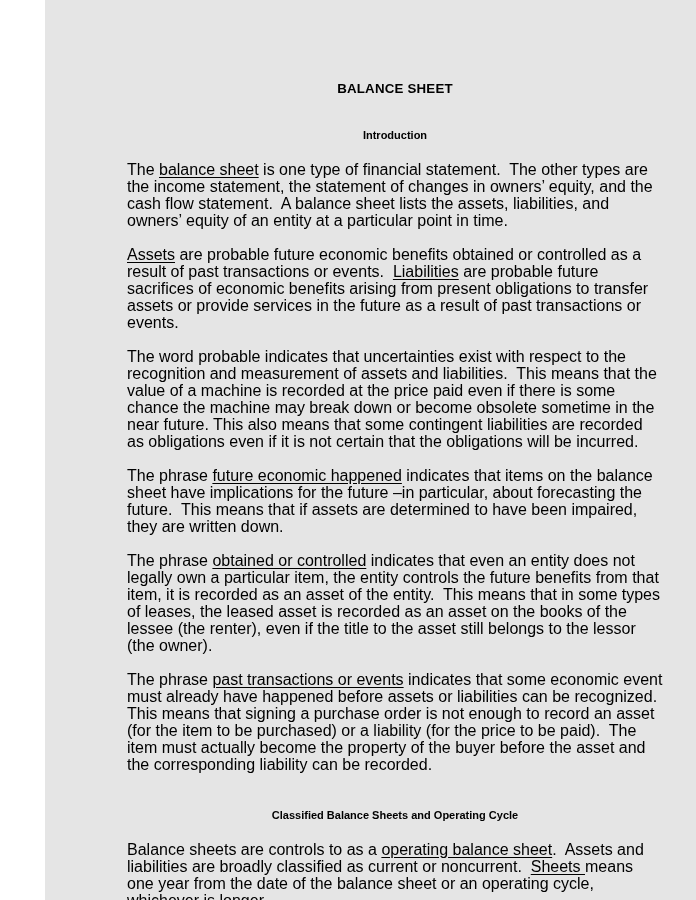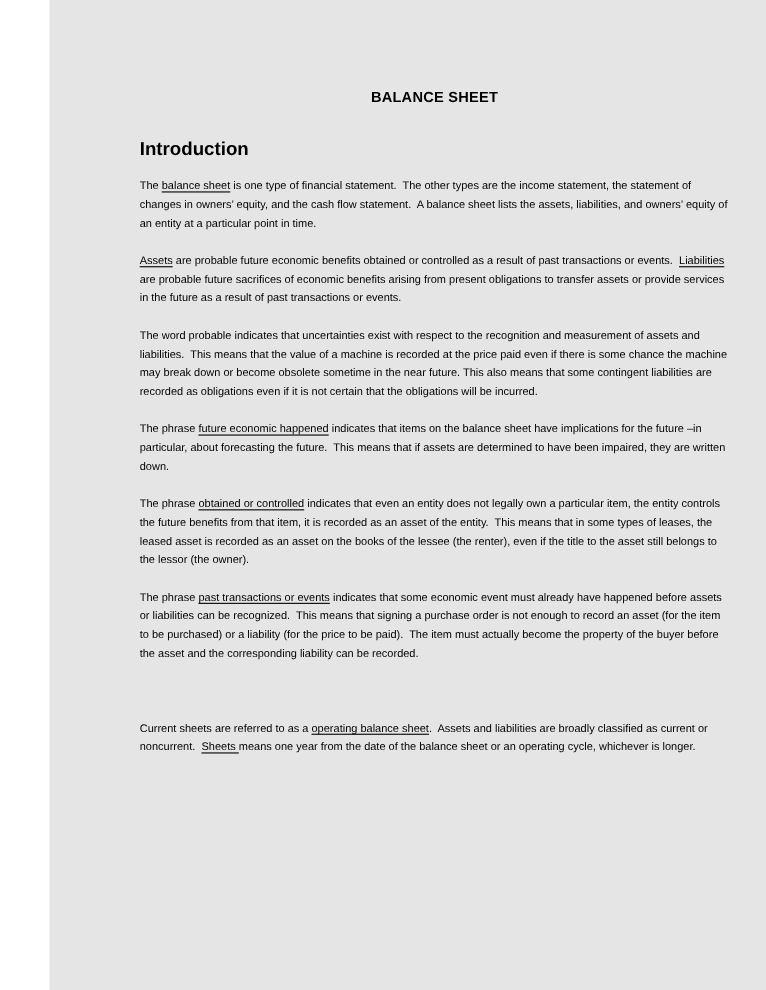--- a/index.html
+++ b/index.html
@@ -36,31 +36,31 @@
     font-weight: bold;
     text-align: center;
     line-height: 17px;
     margin: 0 0 0 0;
     letter-spacing: 0.2px;
   }
   .spacer-title {
     height: 30px;
   }
   .section-heading {
-    font-size: 17px;
+    font-size: 11px;
     font-weight: bold;
     line-height: 17px;
     margin: 0;
-    text-align: left;
+    text-align: center;
   }
   .spacer-heading {
     height: 17px;
   }
   .para {
-    font-size: 10px;
+    font-size: 16px;
     line-height: 17px;
     margin: 0;
     text-align: left;
     white-space: pre-wrap;
   }
   .spacer-para {
     height: 17px;
   }
   .spacer-section {
     height: 34px;
@@ -87,18 +87,19 @@
         <p class="para"><span class="u">Assets</span><span> are probable future economic benefits obtained or controlled as a result of past transactions or events.  </span><span class="u">Liabilities</span><span> are probable future sacrifices of economic benefits arising from present obligations to transfer assets or provide services in the future as a result of past transactions or events.</span></p>
         <div class="spacer-para"></div>
         <p class="para"><span>The word probable indicates that uncertainties exist with respect to the recognition and measurement of assets and liabilities.  This means that the value of a machine is recorded at the price paid even if there is some chance the machine may break down or become obsolete sometime in the near future. This also means that some contingent liabilities are recorded as obligations even if it is not certain that the obligations will be incurred.</span></p>
         <div class="spacer-para"></div>
         <p class="para"><span>The phrase </span><span class="u">future economic happened</span><span> indicates that items on the balance sheet have implications for the future –in particular, about forecasting the future.  This means that if assets are determined to have been impaired, they are written down.</span></p>
         <div class="spacer-para"></div>
         <p class="para"><span>The phrase </span><span class="u">obtained or controlled</span><span> indicates that even an entity does not legally own a particular item, the entity controls the future benefits from that item, it is recorded as an asset of the entity.  This means that in some types of leases, the leased asset is recorded as an asset on the books of the lessee (the renter), even if the title to the asset still belongs to the lessor (the owner).</span></p>
         <div class="spacer-para"></div>
         <p class="para"><span>The phrase </span><span class="u">past transactions or events</span><span> indicates that some economic event must already have happened before assets or liabilities can be recognized.  This means that signing a purchase order is not enough to record an asset (for the item to be purchased) or a liability (for the price to be paid).  The item must actually become the property of the buyer before the asset and the corresponding liability can be recorded.</span></p>
         <div class="spacer-section"></div>
+        <div class="section-heading">Classified Balance Sheets and Operating Cycle</div>
         <div class="spacer-heading"></div>
-        <p class="para"><span>Current sheets are referred to as a </span><span class="u">operating balance sheet</span><span>.  Assets and liabilities are broadly classified as current or noncurrent.  </span><span class="u">Sheets </span><span>means one year from the date of the balance sheet or an operating cycle, whichever is longer.</span></p>
+        <p class="para"><span>Balance sheets are controls to as a </span><span class="u">operating balance sheet</span><span>.  Assets and liabilities are broadly classified as current or noncurrent.  </span><span class="u">Sheets </span><span>means one year from the date of the balance sheet or an operating cycle, whichever is longer.</span></p>
       </div>
 
   </div>
 </div>
 
 </body></html>

